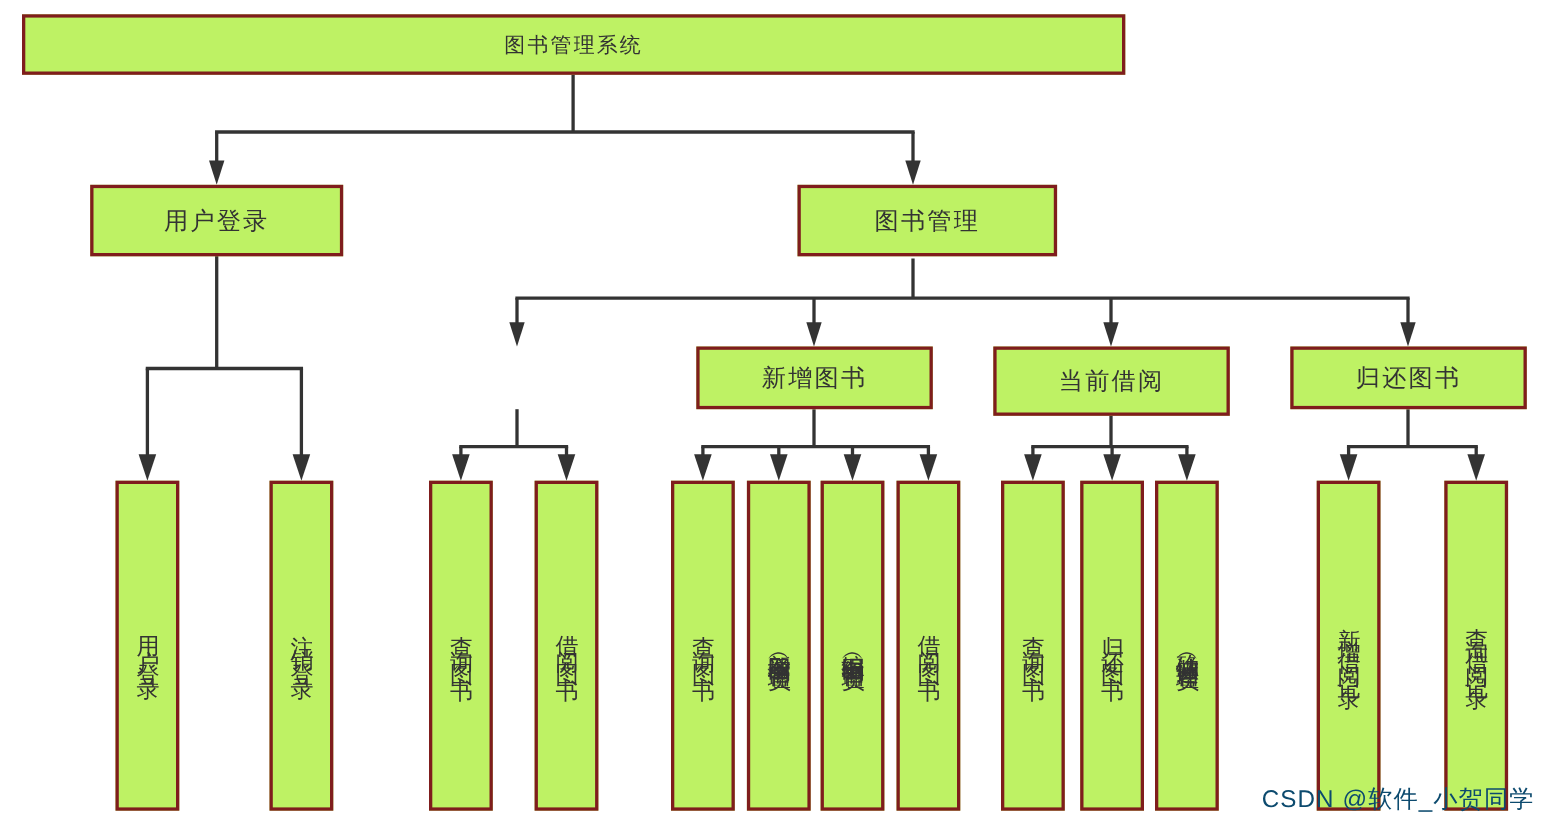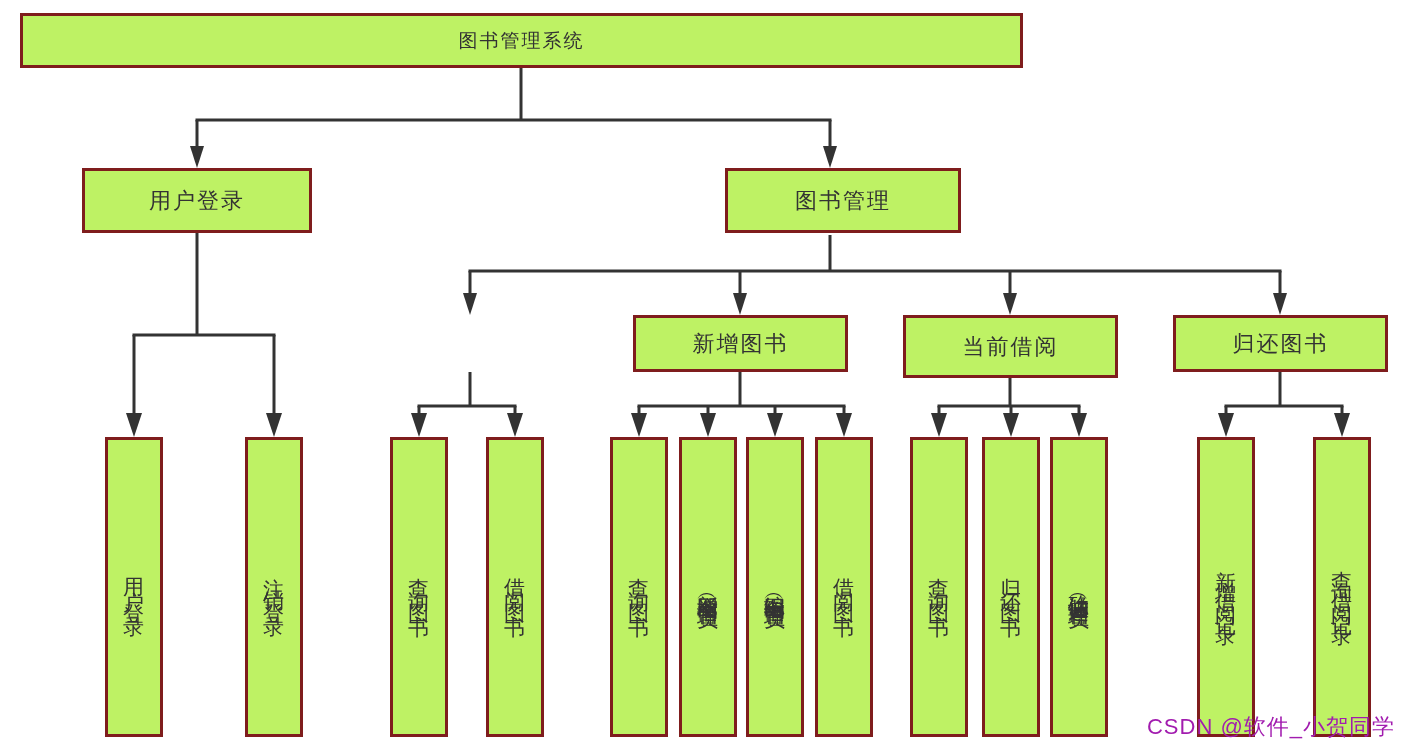--- a/index.html
+++ b/index.html
@@ -33,21 +33,21 @@
   .ls-tight{letter-spacing:2px;}
   #connectors{
     position:absolute;left:0;top:0;z-index:1;
   }
   #connectors path{fill:none;stroke:#333333;stroke-width:3;}
   #connectors polygon{fill:#333333;stroke:none;}
   .watermark{
     position:absolute;
     top:712px;right:10px;
     font-size:22px;
-    color:#a21caf;
+    color:#0c4a6e;
     letter-spacing:1px;
     z-index:5;
     white-space:nowrap;
   }
 </style>
 </head>
 <body>
 
 <div id="canvas">
 

